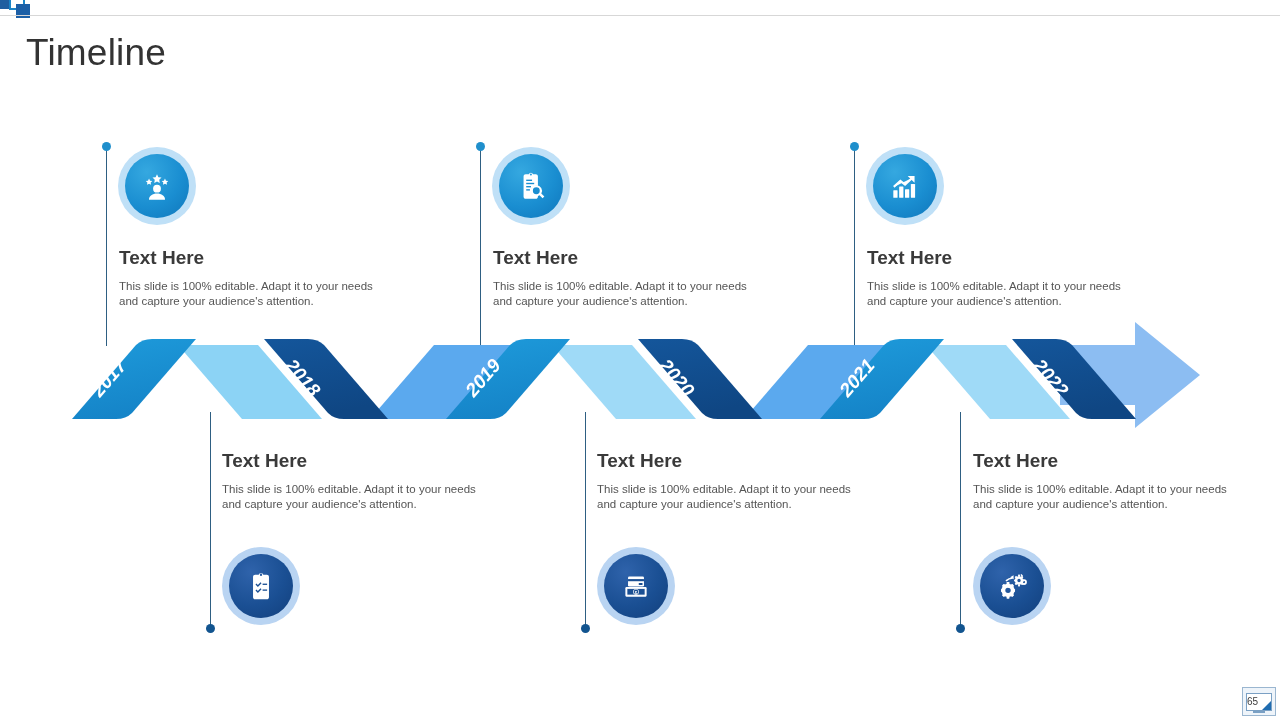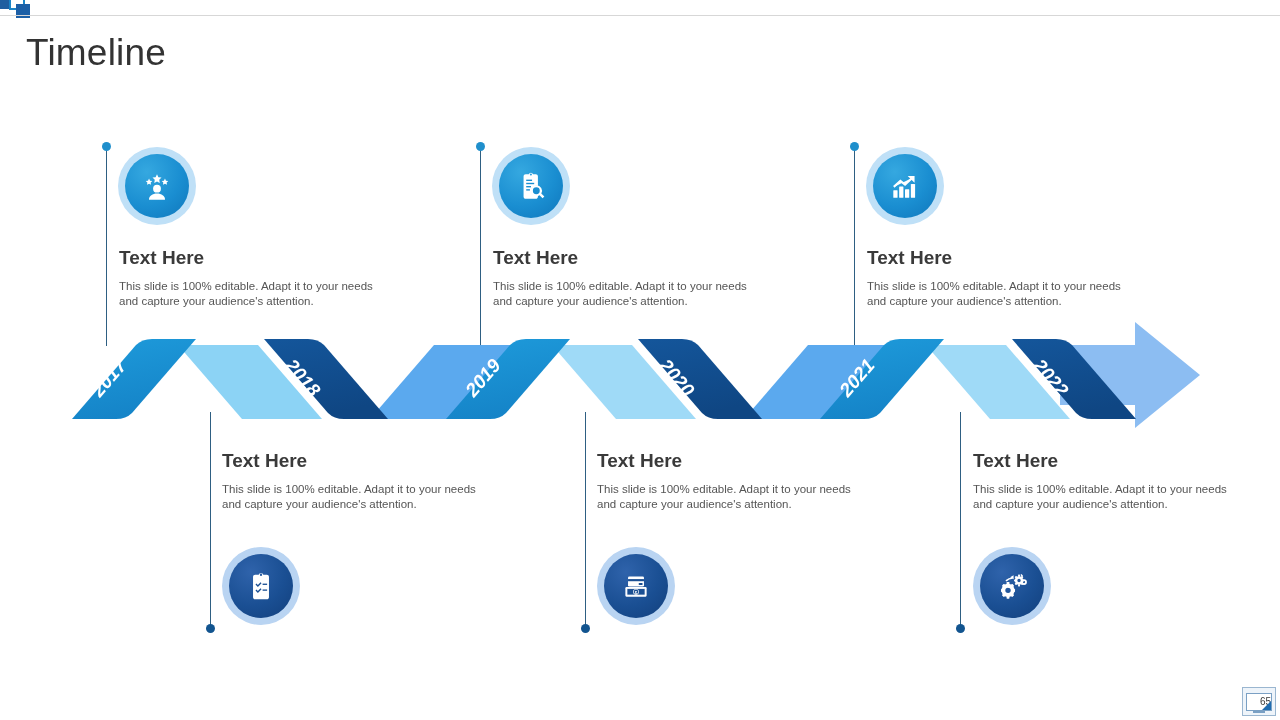--- a/index.html
+++ b/index.html
@@ -163,21 +163,21 @@
     justify-content: center;
   }
   #page-badge .screen {
     position: relative;
     width: 26px;
     height: 18px;
     border: 1px solid #7aa0c4;
     background: #ffffff;
     display: flex;
     align-items: center;
-    justify-content: flex-end;
+    justify-content: flex-start;
   }
   #page-badge .num {
     font-size: 10px;
     color: #3b3b3b;
     line-height: 10px;
   }
   #page-badge .fold {
     position: absolute;
     right: 0; bottom: 0;
     width: 0; height: 0;

